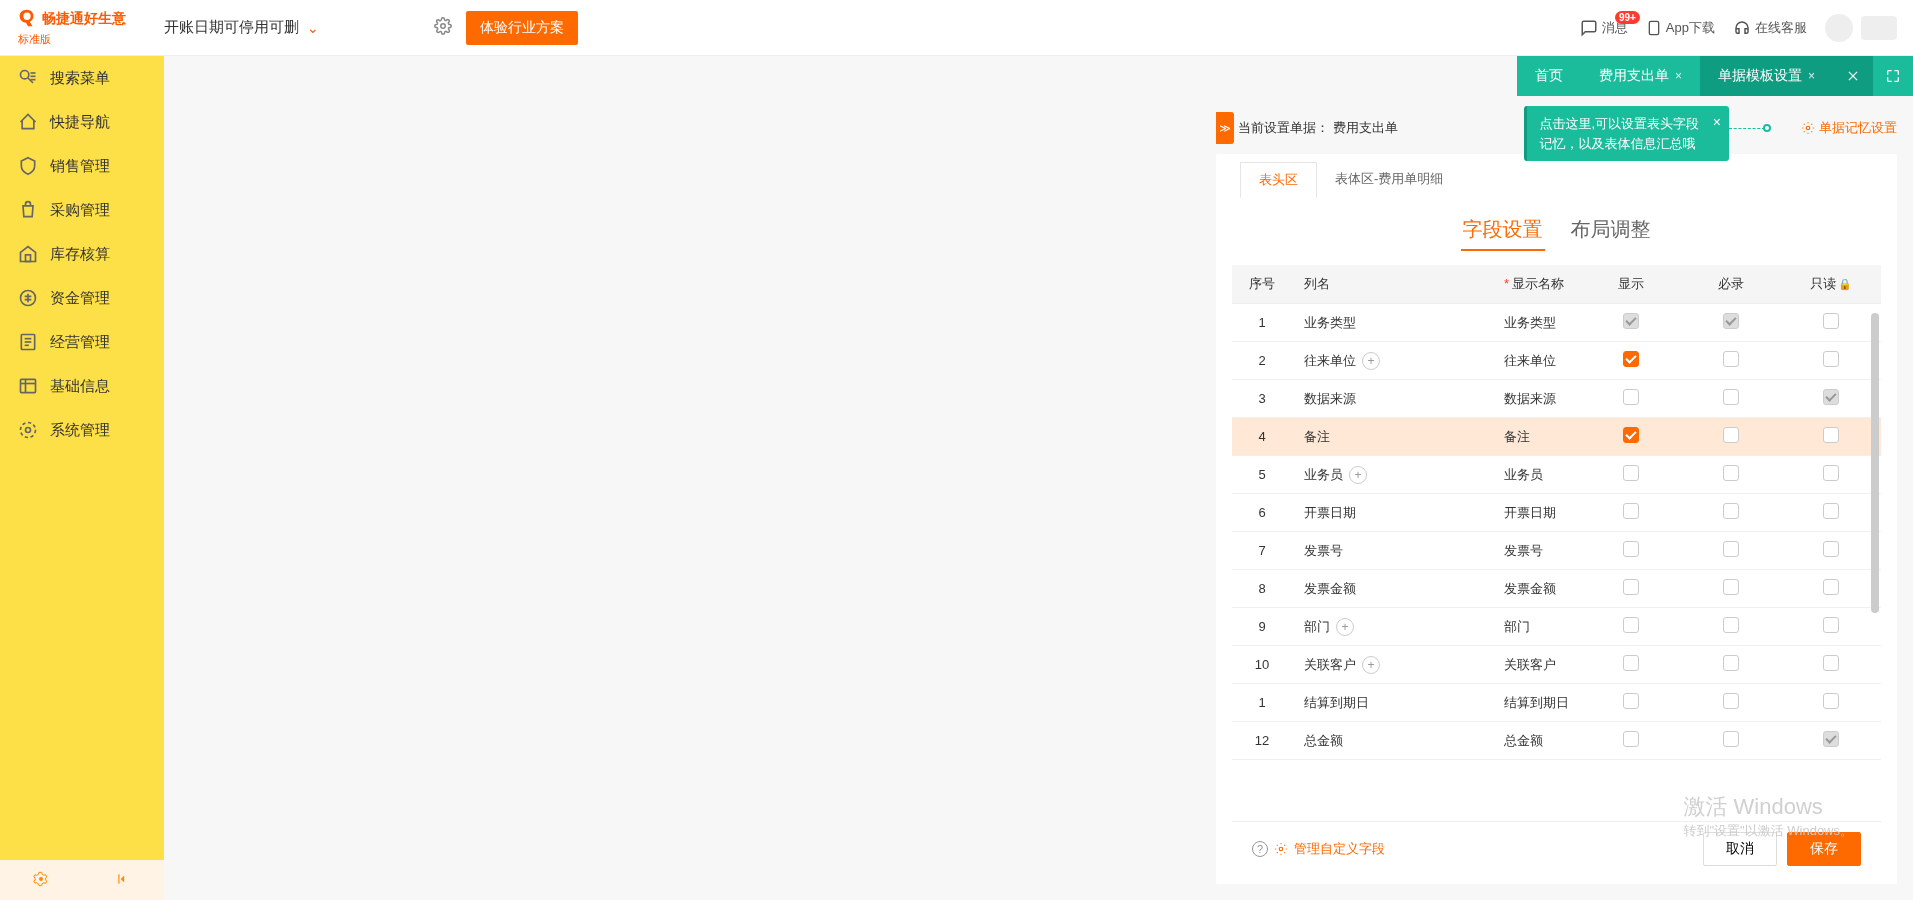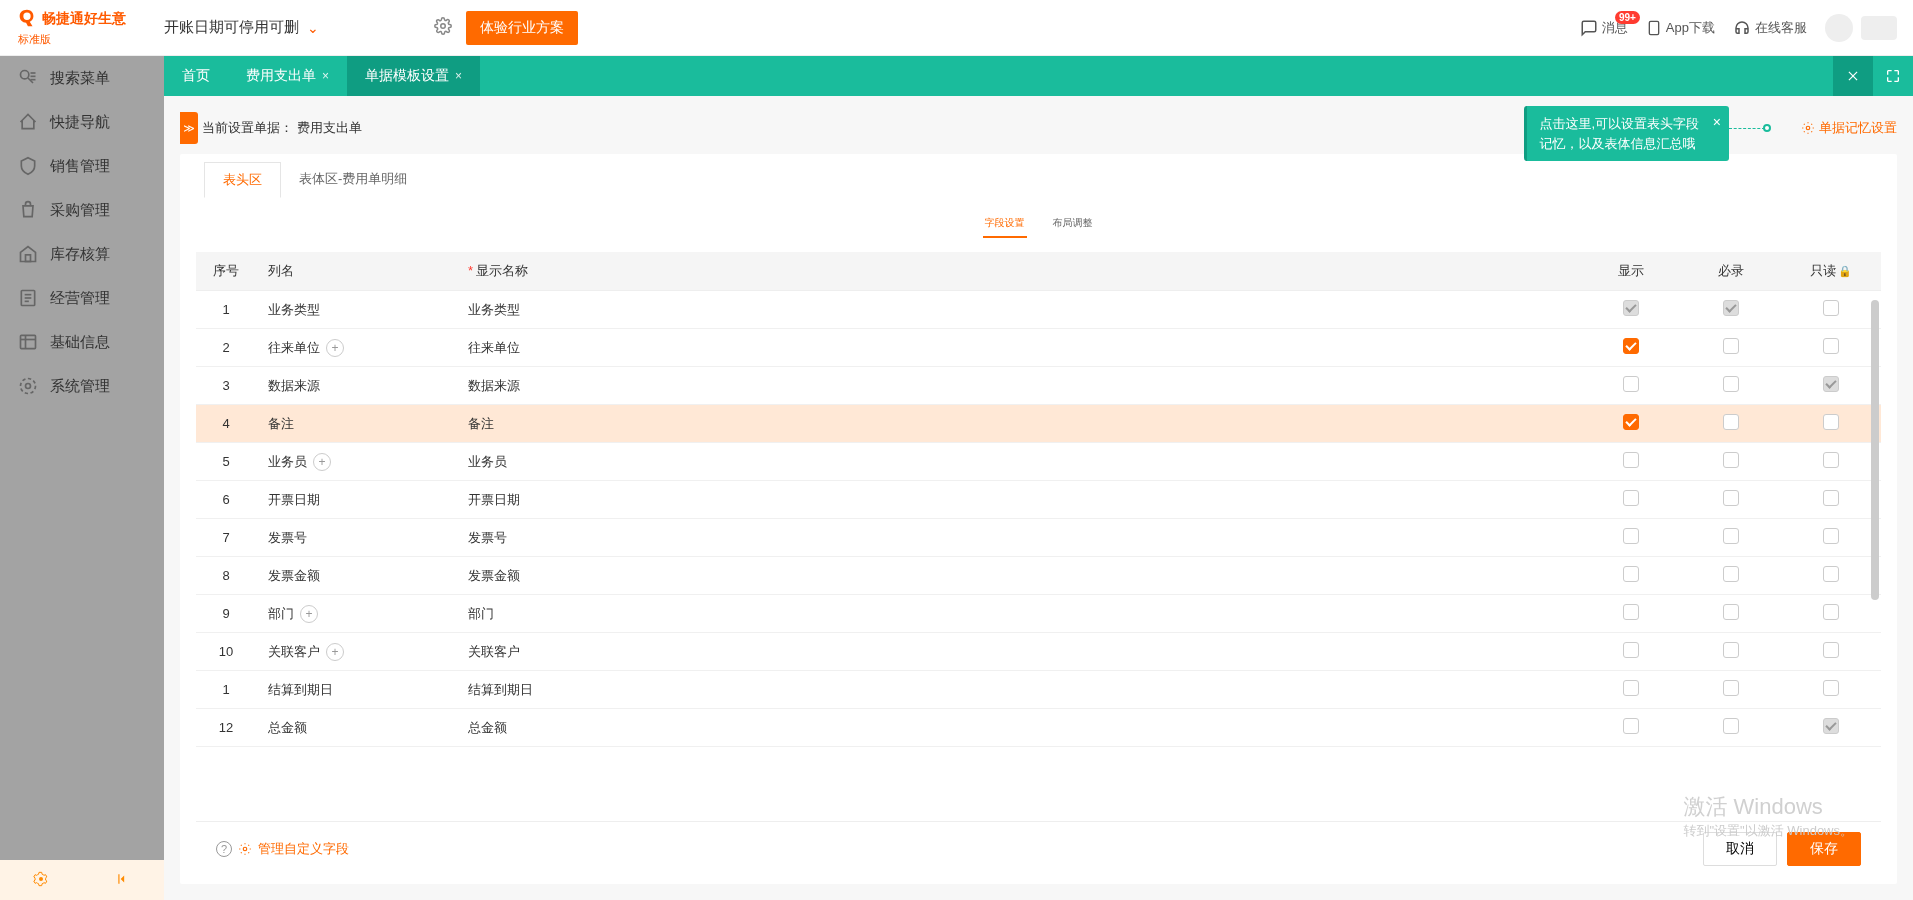--- a/index.html
+++ b/index.html
@@ -15,26 +15,26 @@
 .chev { color: #ff5a00; font-size: 14px; }
 .gear-btn { margin-left: 6px; color: #888; cursor: pointer; padding: 4px; }
 .cta-btn { background: #ff6a00; color: #fff; border: none; padding: 8px 14px; font-size: 14px; border-radius: 2px; cursor: pointer; margin-left: 10px; }
 .topbar-spacer { flex: 1; }
 .top-action { display: flex; align-items: center; gap: 4px; margin-left: 18px; color: #555; cursor: pointer; position: relative; font-size: 13px; }
 .badge { position: absolute; top: -8px; right: -12px; background: #ff3b30; color: #fff; font-size: 10px; padding: 1px 4px; border-radius: 7px; font-weight: 600; text-align: center; }
 .avatar-group { display: flex; align-items: center; margin-left: 18px; }
 .avatar { width: 28px; height: 28px; border-radius: 50%; background: #eee; }
 .avatar2 { width: 36px; height: 24px; border-radius: 4px; background: #eee; margin-left: 8px; }
 .layout { display: flex; height: calc(100vh - 56px); }
-.sidebar { width: 164px; background: #a3a3a3; display: flex; flex-direction: column; position: relative; gap: 15px; }
+.sidebar { width: 164px; background: #fde047; display: flex; flex-direction: column; position: relative; gap: 15px; }
 .side-item { display: flex; align-items: center; gap: 12px; padding: 12px 18px; color: #333; cursor: pointer; font-size: 15px; }
 .side-icon { width: 20px; height: 20px; color: #666; flex-shrink: 0; }
 .sidebar-footer { margin-top: auto; background: #fff3e6; height: 40px; display: flex; align-items: center; justify-content: space-around; }
 .sidebar-footer .ico { color: #ff8a00; cursor: pointer; }
-.main { flex: 1; display: flex; flex-direction: column; background: #f7f7f7; min-width: 0; }
+.main { flex: 1; display: flex; flex-direction: column; background: #f7f7f7; min-width: 0; align-items: flex-end; }
 .tabs-bar { background: #1abc9c; height: 40px; display: flex; align-items: stretch; color: #fff; position: relative; }
 .tab { padding: 0 18px; display: flex; align-items: center; gap: 6px; cursor: pointer; font-size: 14px; }
 .tab.active { background: #0f9d82; }
 .tab-close { font-size: 12px; opacity: .85; }
 .tabs-right { margin-left: auto; display: flex; align-items: center; }
 .tabs-right .ico { width: 40px; height: 40px; display: flex; align-items: center; justify-content: center; cursor: pointer; }
 .tabs-right .closer { background: #0f9d82; }
 .content { flex: 1; padding: 16px; overflow: hidden; position: relative; display: flex; flex-direction: column; }
 .current-bar { display: flex; align-items: center; margin-bottom: 10px; position: relative; }
 .expand-tag { background: #ff6a00; color: #fff; width: 18px; height: 32px; display: flex; align-items: center; justify-content: center; border-radius: 0 3px 3px 0; cursor: pointer; font-size: 11px; margin-right: 4px; }
@@ -44,21 +44,21 @@
 .tip-pop .x { position: absolute; right: 8px; top: 6px; cursor: pointer; font-size: 14px; }
 .tip-line { position: absolute; right: 132px; top: 16px; width: 36px; height: 0; border-top: 1px dashed #1abc9c; }
 .tip-dot { position: absolute; right: 126px; top: 12px; width: 8px; height: 8px; border: 2px solid #1abc9c; border-radius: 50%; background: #fff; }
 .memory-link { margin-left: auto; display: flex; align-items: center; gap: 4px; color: #ff6a00; cursor: pointer; font-size: 13px; }
 .section-card { background: #fff; flex: 1; display: flex; flex-direction: column; min-height: 0; border-radius: 2px; padding-top: 8px; }
 .area-tabs { display: flex; padding: 0 24px; gap: 0; }
 .area-tab { padding: 8px 18px; border: 1px solid #e5e5e5; font-size: 13px; cursor: pointer; background: #fff; color: #666; }
 .area-tab.active { color: #ff6a00; border-bottom-color: #fff; }
 .area-tab:not(.active) { border: none; }
 .sub-tabs { display: flex; justify-content: center; gap: 24px; margin-top: 12px; padding-bottom: 6px; }
-.sub-tab { padding: 6px 2px; font-size: 10px; color: #666; cursor: pointer; border-bottom: 2px solid transparent; }
+.sub-tab { padding: 6px 2px; font-size: 20px; color: #666; cursor: pointer; border-bottom: 2px solid transparent; }
 .sub-tab.active { color: #ff6a00; border-bottom-color: #ff6a00; }
 .table-wrap { flex: 1; overflow-y: auto; margin: 8px 16px 0 16px; position: relative; }
 table { width: 100%; border-collapse: collapse; }
 th { background: #f5f5f5; text-align: left; font-weight: 500; padding: 10px 12px; font-size: 13px; color: #333; border-bottom: 1px solid #eee; }
 th.center, td.center { text-align: center; }
 td { padding: 9px 12px; font-size: 13px; color: #333; border-bottom: 1px solid #f0f0f0; }
 tr.highlight td { background: #ffe8d6; }
 .req-star { color: #ff3b30; margin-right: 3px; }
 .lock-ico { margin-left: 2px; color: #999; font-size: 11px; }
 .add-circ { display: inline-flex; width: 18px; height: 18px; border: 1px solid #ccc; border-radius: 50%; align-items: center; justify-content: center; font-size: 12px; color: #999; cursor: pointer; margin-left: 6px; }
@@ -178,20 +178,29 @@
             <svg class="svg" viewBox="0 0 24 24" fill="none" stroke="currentColor" stroke-width="2">
               <path d="M3 10l9-7 9 7v11H3V10z"></path>
               <rect x="9" y="13" width="6" height="8"></rect>
             </svg>
           </span>
           <span>库存核算</span>
         </div>
         <div class="side-item">
           <span class="side-icon">
             <svg class="svg" viewBox="0 0 24 24" fill="none" stroke="currentColor" stroke-width="2">
+              <circle cx="12" cy="12" r="9"></circle>
+              <path d="M8 10h8M8 14h8M12 7v10"></path>
+            </svg>
+          </span>
+          <span>资金管理</span>
+        </div>
+        <div class="side-item">
+          <span class="side-icon">
+            <svg class="svg" viewBox="0 0 24 24" fill="none" stroke="currentColor" stroke-width="2">
               <rect x="4" y="3" width="16" height="18" rx="1"></rect>
               <line x1="8" y1="8" x2="16" y2="8"></line>
               <line x1="8" y1="12" x2="16" y2="12"></line>
               <line x1="8" y1="16" x2="13" y2="16"></line>
             </svg>
           </span>
           <span>经营管理</span>
         </div>
         <div class="side-item">
           <span class="side-icon">

